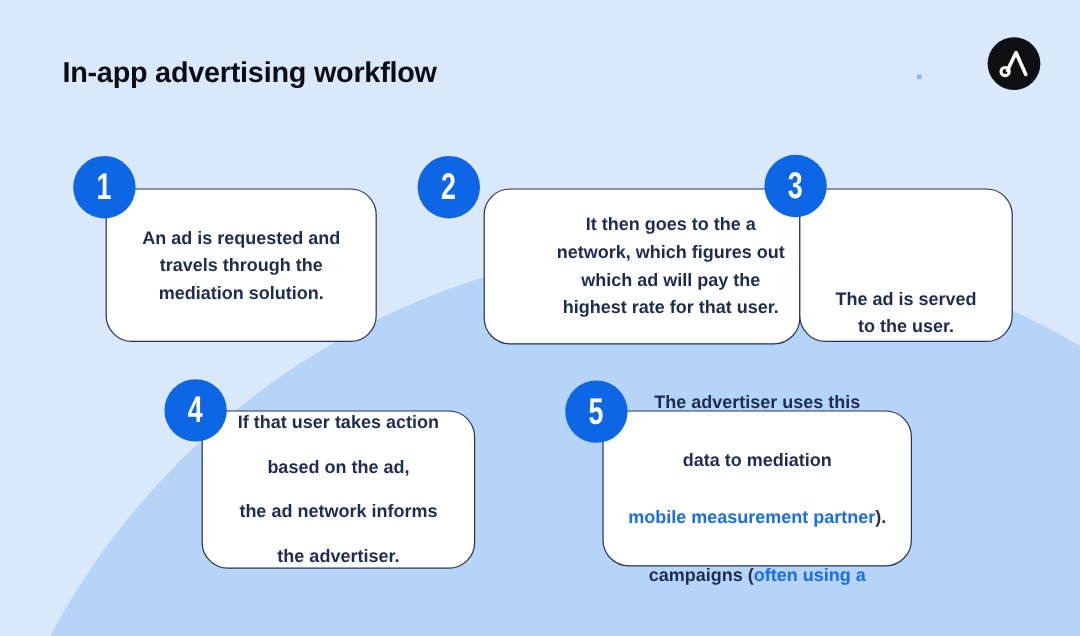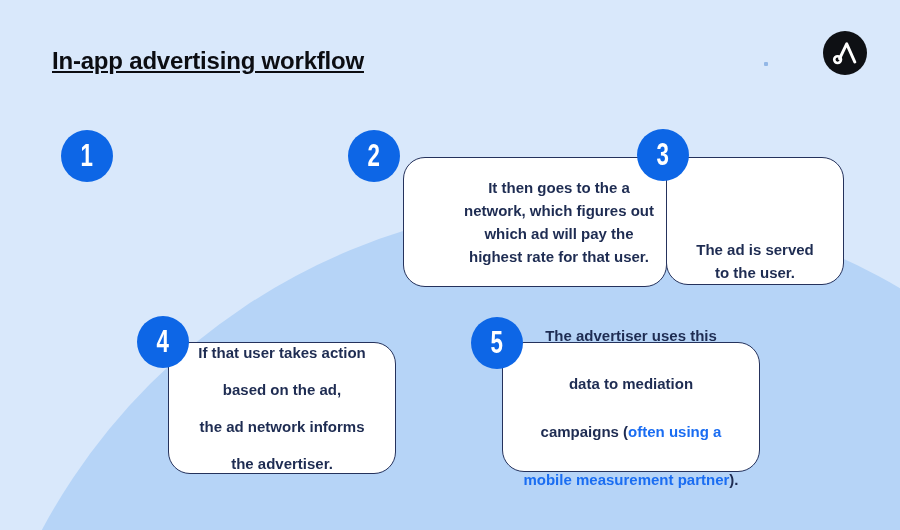--- a/index.html
+++ b/index.html
@@ -10,21 +10,21 @@
   .canvas{
     position:relative;width:900px;height:530px;overflow:hidden;
     background:var(--bg);font-family:"Liberation Sans",sans-serif;
   }
   .bg-circle{
     position:absolute;left:-31px;top:203px;width:1236px;height:1236px;
     border-radius:50%;background:var(--circle);z-index:1;
   }
   .title{
     position:absolute;left:52px;top:49px;margin:0;z-index:2;
-    font-size:24px;font-weight:bold;letter-spacing:-0.2px;color:var(--title);line-height:1;text-decoration:underline;
+    font-size:24px;font-weight:bold;letter-spacing:-0.2px;color:var(--title);line-height:1;
   }
   .speck{position:absolute;left:764px;top:62px;width:4px;height:4px;background:#86aee2;border-radius:1px;opacity:.85;z-index:2;}
   .logo{
     position:absolute;left:823px;top:31px;width:44px;height:44px;border-radius:50%;
     background:var(--logo-bg);display:flex;align-items:center;justify-content:center;z-index:2;
   }
   .badge{
     position:absolute;width:52px;height:52px;border-radius:50%;background:var(--badge);
     color:#ffffff;display:flex;align-items:center;justify-content:center;z-index:4;
   }
@@ -56,20 +56,25 @@
   <div class="logo">
     <svg width="44" height="44" viewBox="0 0 44 44" fill="none">
       <path d="M31.8 31 L23.7 12.8 L16.6 27.6" stroke="#ffffff" stroke-width="3" stroke-linecap="round" stroke-linejoin="round" fill="none"></path>
       <circle cx="14.6" cy="28.6" r="3.4" stroke="#ffffff" stroke-width="2.6" fill="none"></circle>
     </svg>
   </div>
 
   <div class="badge" id="badge1">
     <span>1</span>
   </div>
+  <div class="card" id="card1">
+    <div>An ad is requested and</div>
+    <div>travels through the</div>
+    <div>mediation solution.</div>
+  </div>
 
   <div class="badge" id="badge2">
     <span>2</span>
   </div>
   <div class="card" id="card2">
     <div>It then goes to the a</div>
     <div>network, which figures out</div>
     <div>which ad will pay the</div>
     <div>highest rate for that user.</div>
   </div>
@@ -96,20 +101,20 @@
     <span>5</span>
   </div>
   <div class="card" id="card5">
     <div>
       <span>The advertiser uses this</span>
     </div>
     <div>
       <span>data to mediation</span>
     </div>
     <div>
-      <span>campaigns (</span><span class="link">often using a</span>
+      <span class="link">mobile measurement partner</span><span>).</span>
     </div>
     <div>
-      <span class="link">mobile measurement partner</span><span>).</span>
+      <span>campaigns (</span><span class="link">often using a</span>
     </div>
   </div>
 
 </div>
 
 </body></html>

